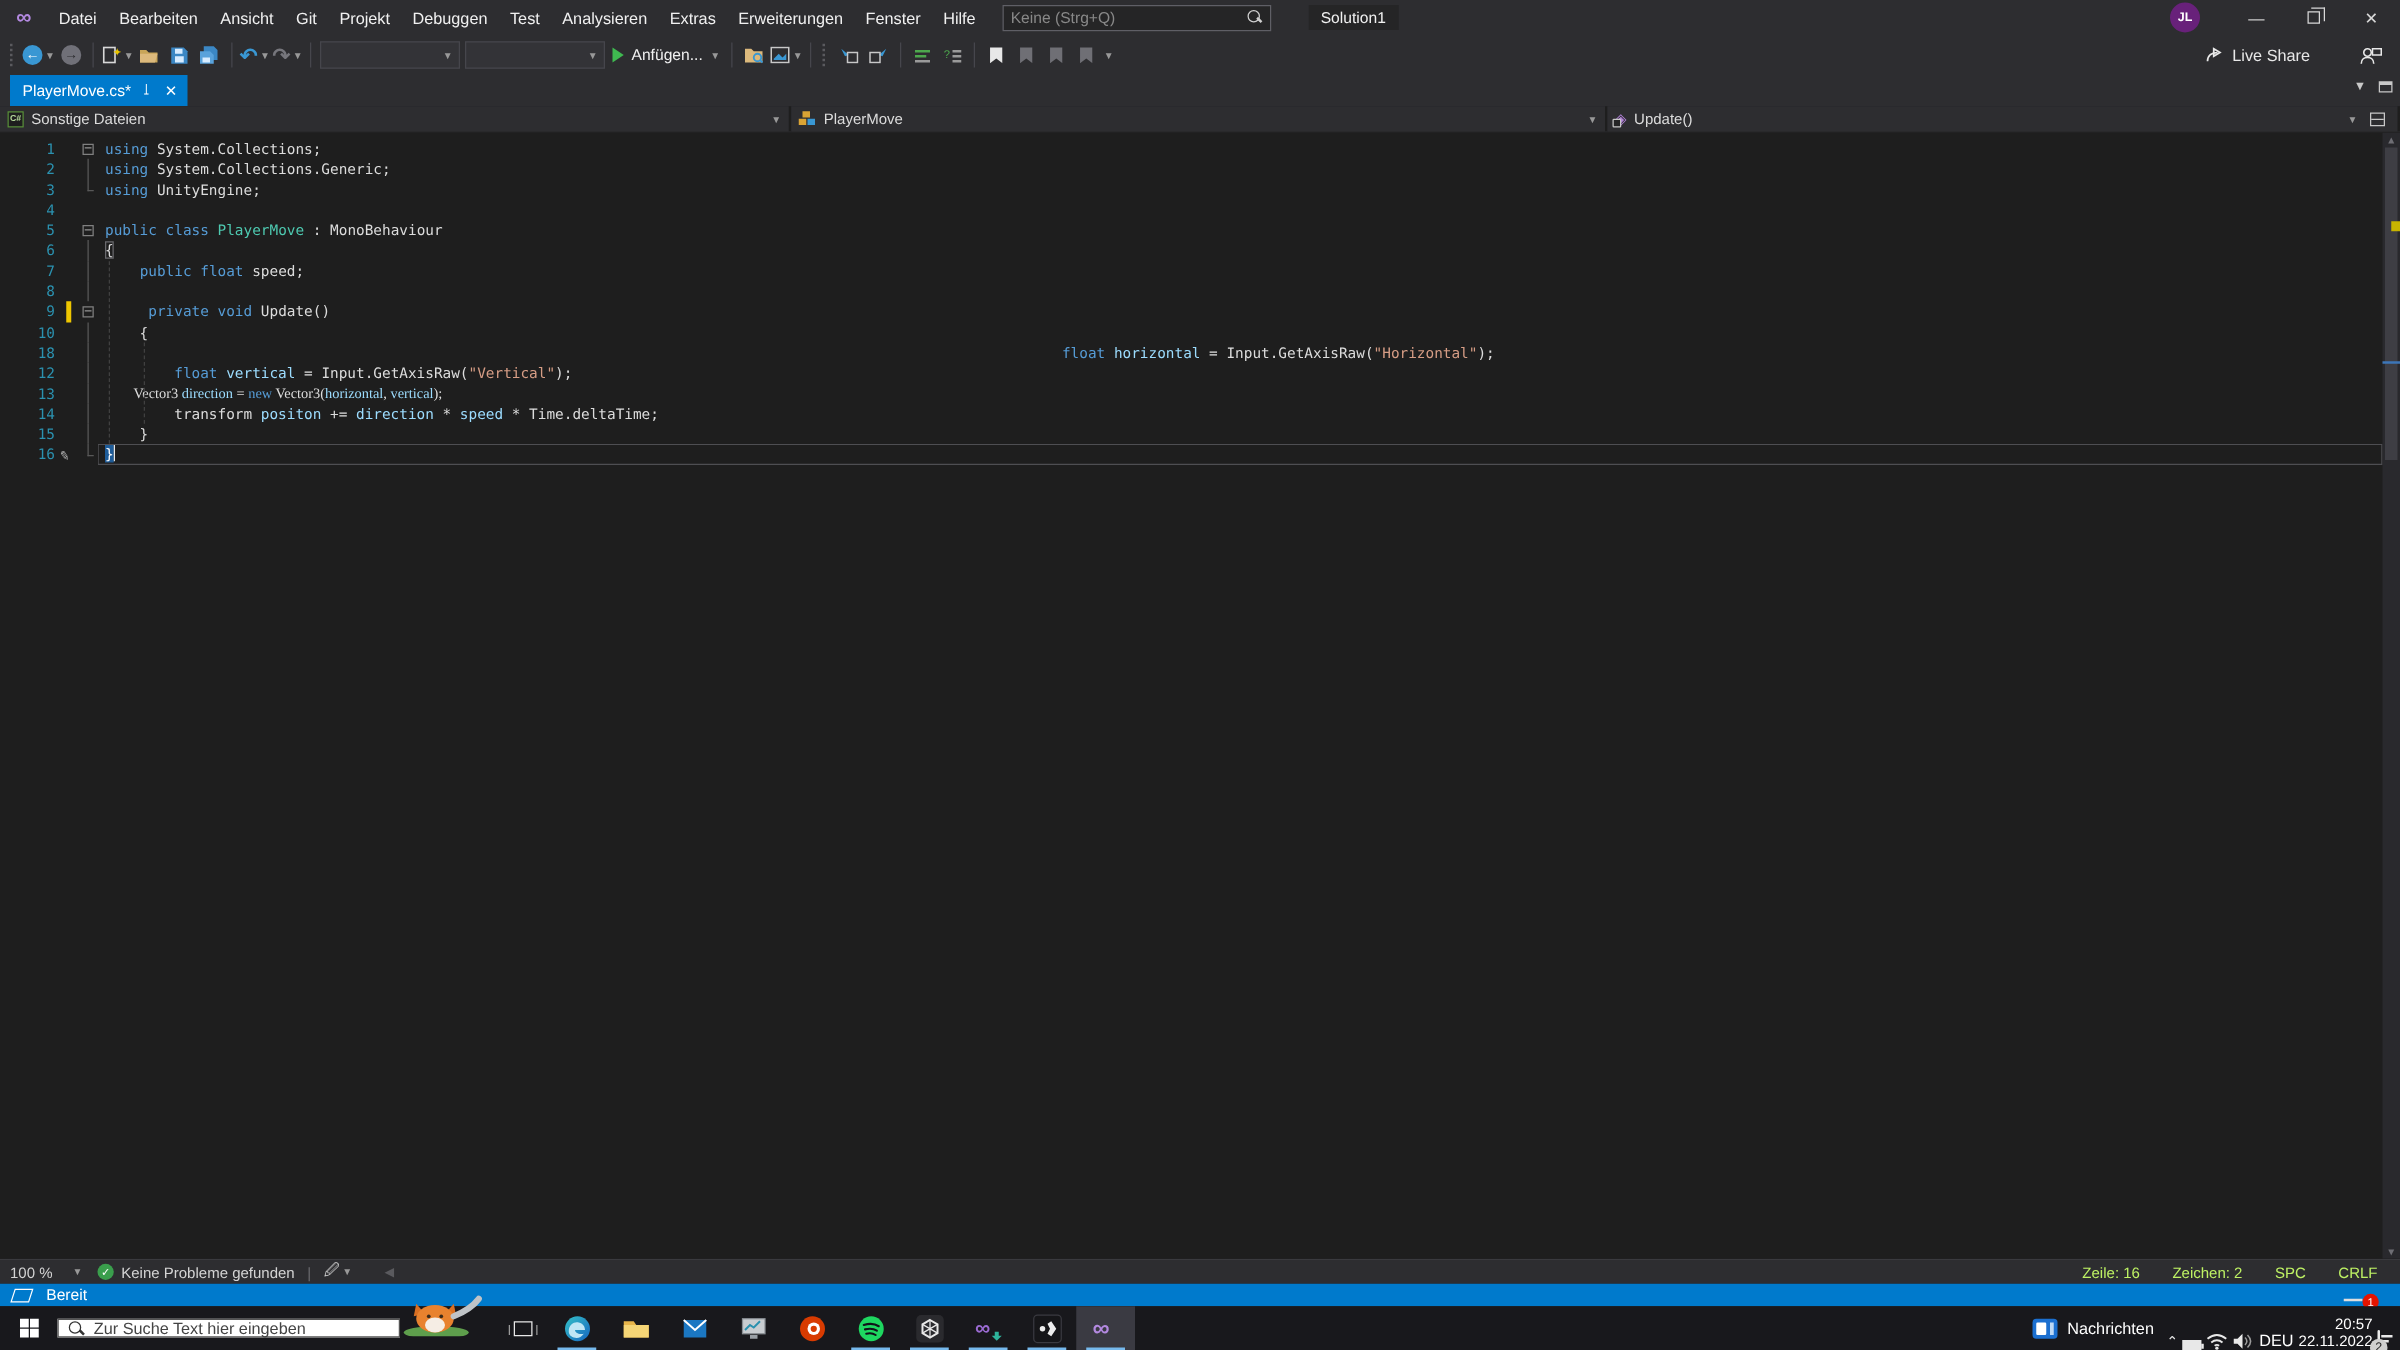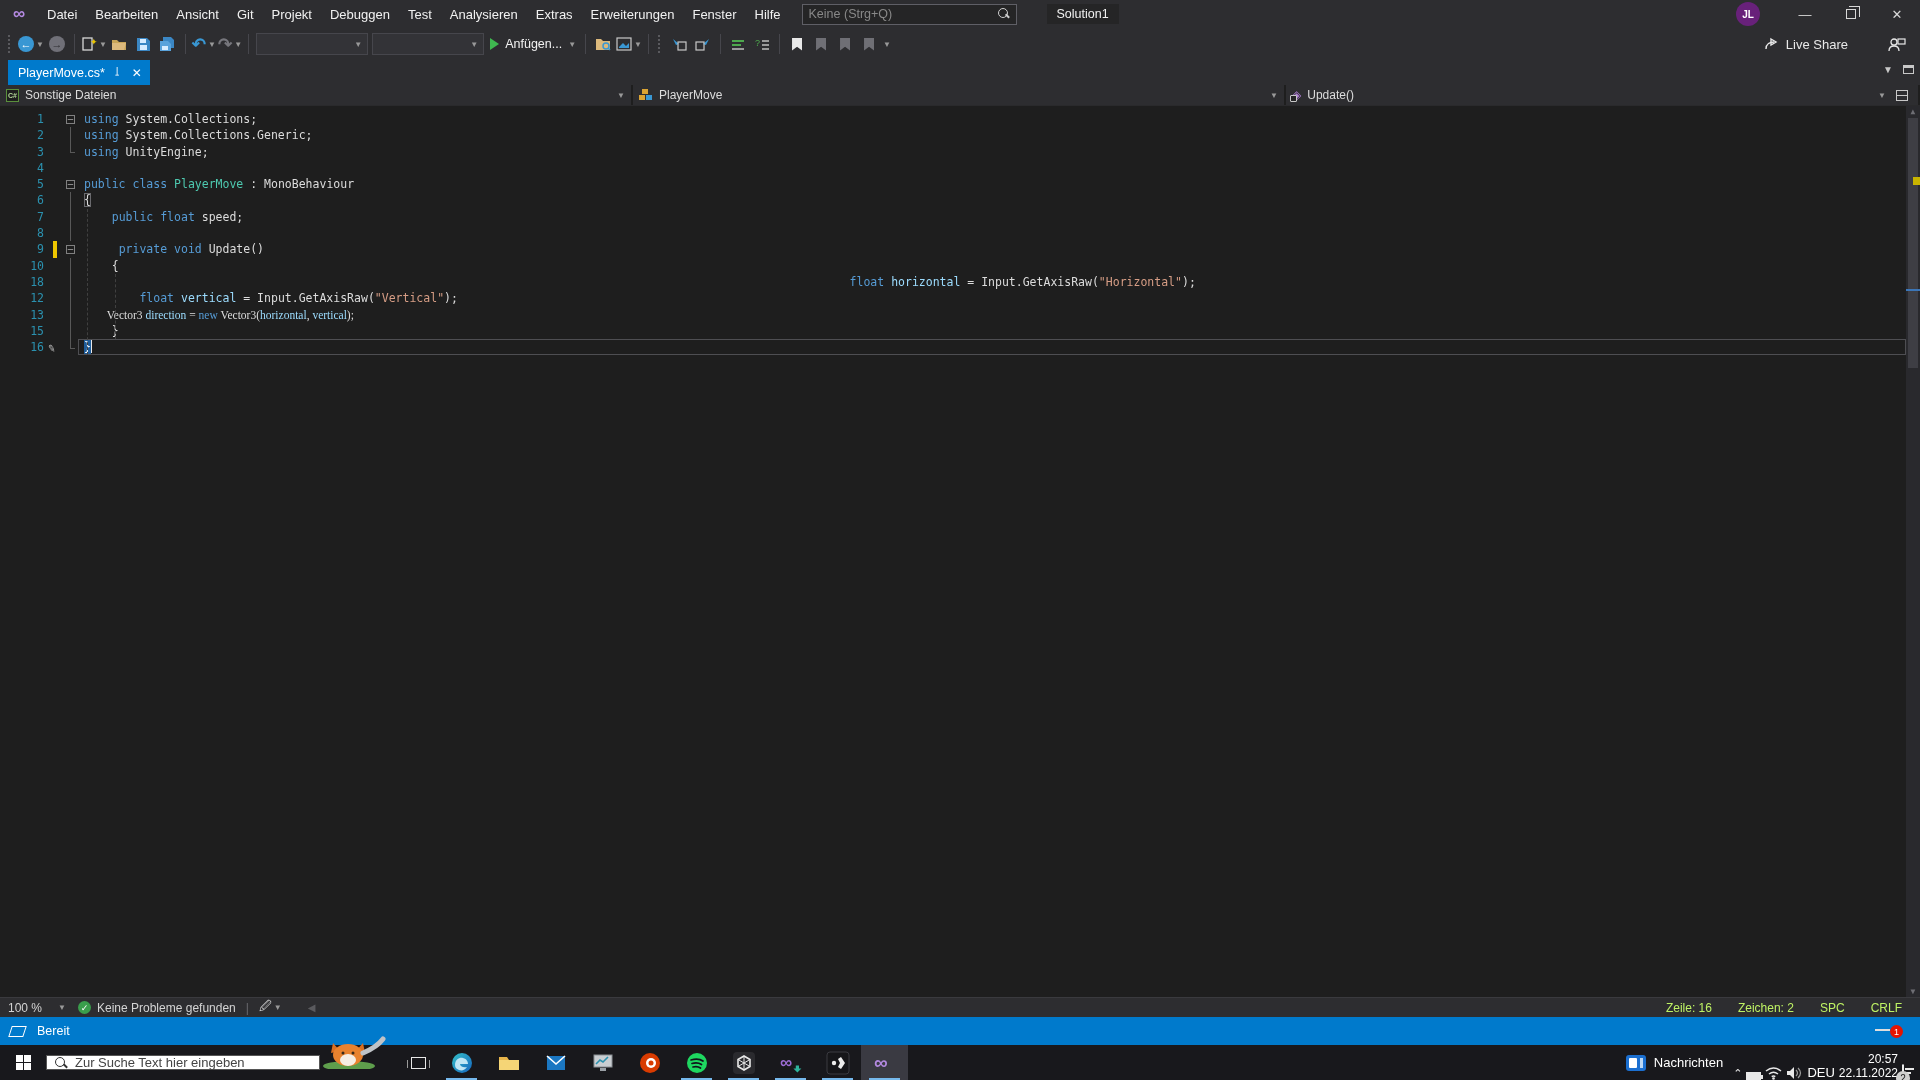--- a/index.html
+++ b/index.html
@@ -101,21 +101,21 @@
   
   #edstatus { height:20px; background:#2D2D30; border-top:1px solid #3a3a3e; display:flex; align-items:center; color:#d4d4d4; font-size:12px; flex:0 0 auto; padding:0 8px;}
   #zoomctl { display:flex; align-items:center; gap:14px; width:70px;}
   .okcheck { width:13px; height:13px; border-radius:50%; background:#3A9E4C; color:#fff; font-size:9px; display:flex; align-items:center; justify-content:center; margin-right:6px;}
   .pipe { color:#6a6a6e; margin:0 10px; }
   .broom { color:#c8c8c8; font-size:12px; }
   .hleft { color:#5a5a5e; margin-left:26px; font-size:10px;}
   #edstatus-right { margin-left:auto; display:flex; gap:26px; padding-right:10px; color:#bef264;}
 
   
-  #bluebar { height:28px; background:#007ACC; display:flex; align-items:center; color:#fff; font-size:12.5px; flex:0 0 auto; padding:0 10px; position:relative;}
+  #bluebar { height:18px; background:#007ACC; display:flex; align-items:center; color:#fff; font-size:12.5px; flex:0 0 auto; padding:0 10px; position:relative;}
   .paral { width:15px; height:11px; border:1.5px solid #fff; transform:skewX(-18deg); margin-right:12px;}
   #bell { position:absolute; right:28px; top:3px; width:15px; height:14px; color:#e8e8e8; font-size:13px;}
   .bellshape{ width:11px; height:9px; background:#dedede; border-radius:5px 5px 0 0; position:relative;}
   .bellshape::after{content:""; position:absolute; left:-2px; top:9px; width:15px; height:2px; background:#dedede;}
   #bell-badge { position:absolute; right:17px; top:8px; min-width:13px; height:13px; border-radius:50%; background:#E51400; color:#fff; font-size:9px; display:flex; align-items:center; justify-content:center;}
 
   
   #taskbar { height:35px; background:#18181C; display:flex; align-items:center; flex:0 0 auto; color:#fff; position:relative;}
   #startbtn { width:46px; height:100%; display:flex; align-items:center; justify-content:center;}
   .winflag { display:grid; grid-template-columns:7px 7px; grid-template-rows:7px 7px; gap:1px;}
@@ -455,20 +455,28 @@
         </div>
         <div class="cl">
           <div class="gut">13</div>
           <div class="mar"></div>
           <div class="fold">
             <span class="fline"></span>
           </div>
           <pre class="ct" style="font-family: Liberation Serif, serif;"><span class="c-pl">        Vector3 </span><span class="c-lo">direction</span><span class="c-pl"> = </span><span class="c-kw">new</span><span class="c-pl"> Vector3(</span><span class="c-lo">horizontal</span><span class="c-pl">, </span><span class="c-lo">vertical</span><span class="c-pl">);</span></pre>
         </div>
         <div class="cl">
+          <div class="gut">14</div>
+          <div class="mar"></div>
+          <div class="fold">
+            <span class="fline"></span>
+          </div>
+          <pre class="ct" style="font-family: inherit;"><span class="c-pl">        transform </span><span class="c-lo">positon</span><span class="c-pl"> += </span><span class="c-lo">direction</span><span class="c-pl"> * </span><span class="c-lo">speed</span><span class="c-pl"> * Time.deltaTime;</span></pre>
+        </div>
+        <div class="cl">
           <div class="gut">15</div>
           <div class="mar"></div>
           <div class="fold">
             <span class="fline"></span>
           </div>
           <pre class="ct" style="font-family: inherit;"><span class="c-pl">    }</span></pre>
         </div>
         <div class="cl cur">
           <div class="gut">16</div>
           <div class="mar">

